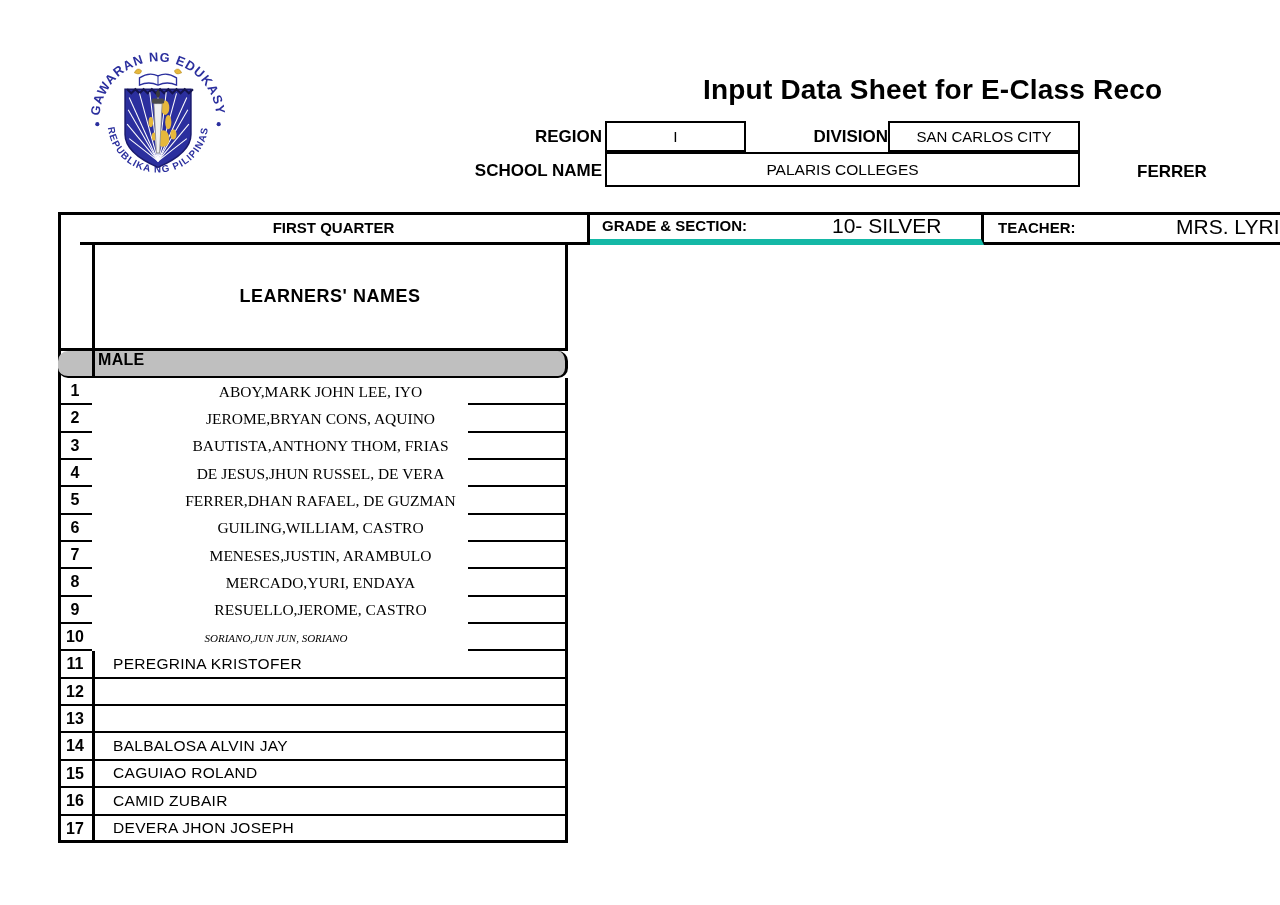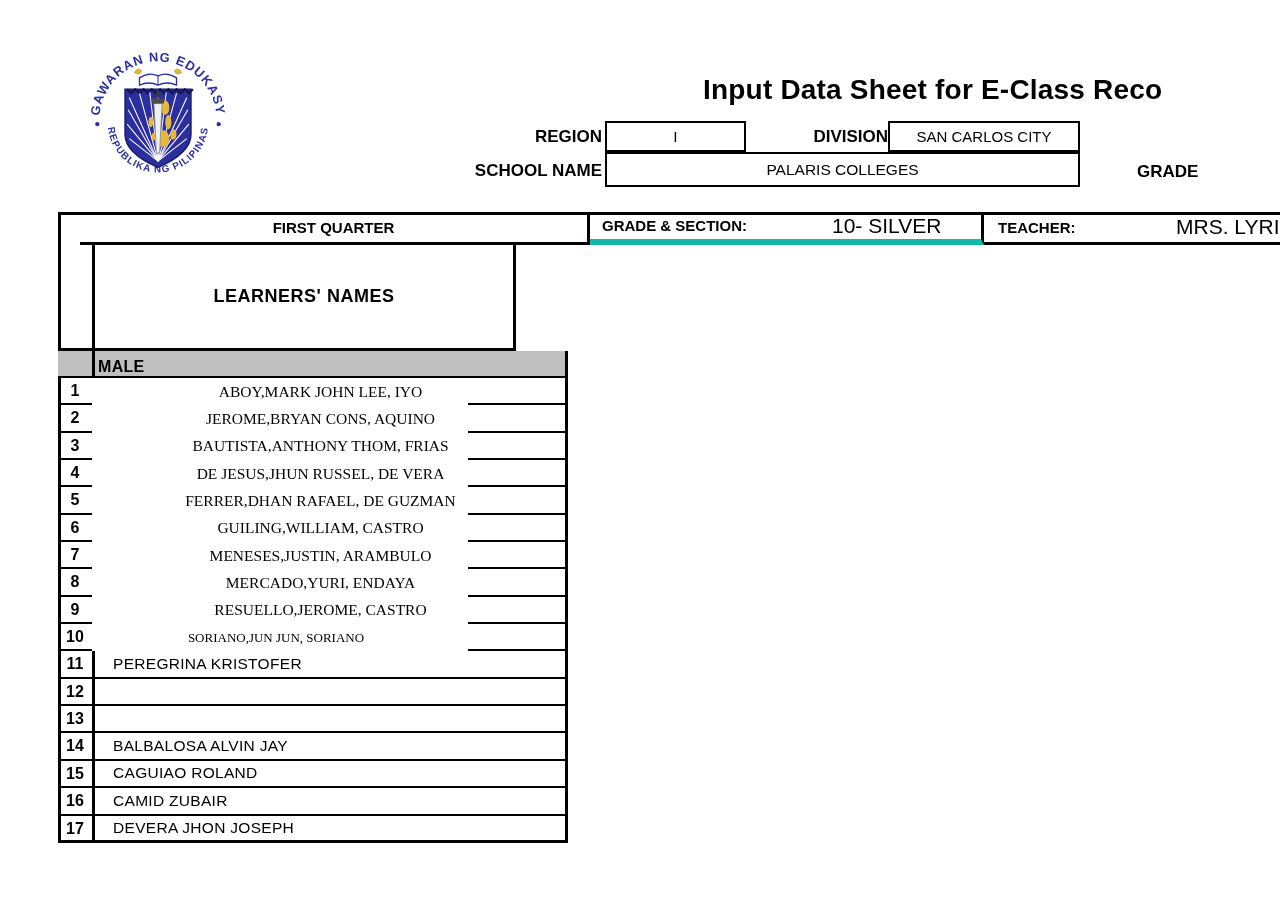--- a/index.html
+++ b/index.html
@@ -14,31 +14,31 @@
   .school-partial{font-size:17px;font-weight:bold;white-space:nowrap;}
 
   
   .blackline{background:#000;}
   .hcell{display:flex;align-items:center;box-sizing:border-box;margin-left:22px;}
   .hcell .lab{font-size:15px;font-weight:bold;white-space:nowrap;}
   .hcell .val{font-size:21px;white-space:nowrap;position:absolute;top:0;height:100%;display:flex;align-items:center;}
   .center-bold{justify-content:center;font-size:15px;font-weight:bold;}
 
   .learners-head{display:flex;align-items:center;justify-content:center;font-size:18px;font-weight:bold;letter-spacing:.5px;}
-  .male-row{display:flex;align-items:flex-end;}
+  .male-row{display:flex;align-items:flex-start;border-radius:10px;}
   .male-label{font-size:16px;font-weight:bold;letter-spacing:.3px;}
 
   .lrows{position:absolute;left:0;top:166px;width:510px;height:465px;border-right:3px solid #000;box-sizing:border-box;}
   .lrow{position:relative;height:27.35px;box-sizing:border-box;}
   .lrow .lnum{position:absolute;left:0;top:0;width:34px;height:100%;box-sizing:border-box;
               font-size:16px;font-weight:bold;text-align:center;line-height:26px;}
   .lrow.serif .lnum,.lrow.serif-narrow .lnum{border-bottom:2px solid #000;}
   .lrow .lname{position:absolute;top:0;height:100%;box-sizing:border-box;display:flex;align-items:center;}
   .lrow.serif .lname{left:34px;right:16px;justify-content:center;font-family:"Liberation Serif",serif;font-size:15.5px;}
-  .lrow.serif-narrow .lname{left:34px;width:368px;justify-content:center;font-family:"Liberation Serif",serif;font-size:13px;}
+  .lrow.serif-narrow .lname{left:34px;width:368px;justify-content:center;font-family:"Liberation Serif",serif;font-size:11px;font-style:italic;}
   .lrow .seg{position:absolute;right:0;bottom:0;width:97px;height:2px;background:#000;}
   .lrow.sans{border-bottom:2px solid #000;}
   .lrow.sans:last-child{border-bottom-width:3px;}
   .lrow.sans .lname{left:34px;right:0;border-left:3px solid #000;padding-left:18px;justify-content:flex-start;
                     font-family:"Liberation Sans",sans-serif;font-size:15.5px;letter-spacing:.3px;}
 </style>
 </head>
 <body>
 
 <div id="canvas">
@@ -104,40 +104,40 @@
 
   <div class="abs flabel" style="left:430px;top:127px;width:172px;">REGION</div>
   <div class="abs fbox" style="left:605px;top:121px;width:141px;height:31px;">I</div>
 
   <div class="abs flabel" style="left:730px;top:127px;width:158px;">DIVISION</div>
   <div class="abs fbox" style="left:888px;top:121px;width:192px;height:31px;font-size:15px;">SAN CARLOS CITY</div>
 
   <div class="abs flabel" style="left:400px;top:161px;width:202px;">SCHOOL NAME</div>
   <div class="abs fbox" style="left:605px;top:152px;width:475px;height:35px;">PALARIS COLLEGES</div>
 
-  <div class="abs school-partial" style="left:1137px;top:162px;">GRADE</div>
+  <div class="abs school-partial" style="left:1137px;top:162px;">FERRER</div>
 
   <div class="abs" style="left:58px;top:212px;width:1222px;height:631px;">
 
     <div class="abs blackline" style="left:0;top:0;width:1222px;height:3px;"></div>
     <div class="abs blackline" style="left:0;top:0;width:3px;height:631px;"></div>
 
     <div class="abs hcell center-bold" style="left:0;top:0;width:510px;height:33px;border-right:3px solid #000;border-bottom:3px solid #000;">
       <span>FIRST QUARTER</span>
     </div>
     <div class="abs hcell" style="left:510px;top:0;width:394px;height:33px;border-right:3px solid #000;border-bottom:6px solid #14b8a6;">
       <span class="lab" style="margin-left:12px;">GRADE &amp; SECTION:</span>
       <span class="val" style="left:242px;">10- SILVER</span>
     </div>
     <div class="abs hcell" style="left:904px;top:0;width:318px;height:33px;border-bottom:3px solid #000;">
       <span class="lab" style="margin-left:14px;">TEACHER:</span>
       <span class="val" style="left:192px;text-align:right;">MRS. LYRIN</span>
     </div>
 
-    <div class="abs" style="left:0;top:33px;width:458px;height:106px;border-right:3px solid #000;border-bottom:3px solid #000;">
+    <div class="abs" style="left:0;top:33px;width:510px;height:106px;border-right:3px solid #000;border-bottom:3px solid #000;">
       <div class="abs blackline" style="left:34px;top:0;width:3px;height:100%;"></div>
       <div class="abs learners-head" style="left:37px;top:0;right:0;height:100%;">LEARNERS' NAMES</div>
     </div>
 
     <div class="abs male-row" style="left:0;top:139px;width:510px;height:27px;background:#bfbfbf;border-right:3px solid #000;border-bottom:2px solid #000;">
       <div class="abs blackline" style="left:34px;top:0;width:3px;height:100%;"></div>
       <span class="male-label" style="margin-left:40px;">MALE</span>
     </div>
 
     <div class="lrows">

